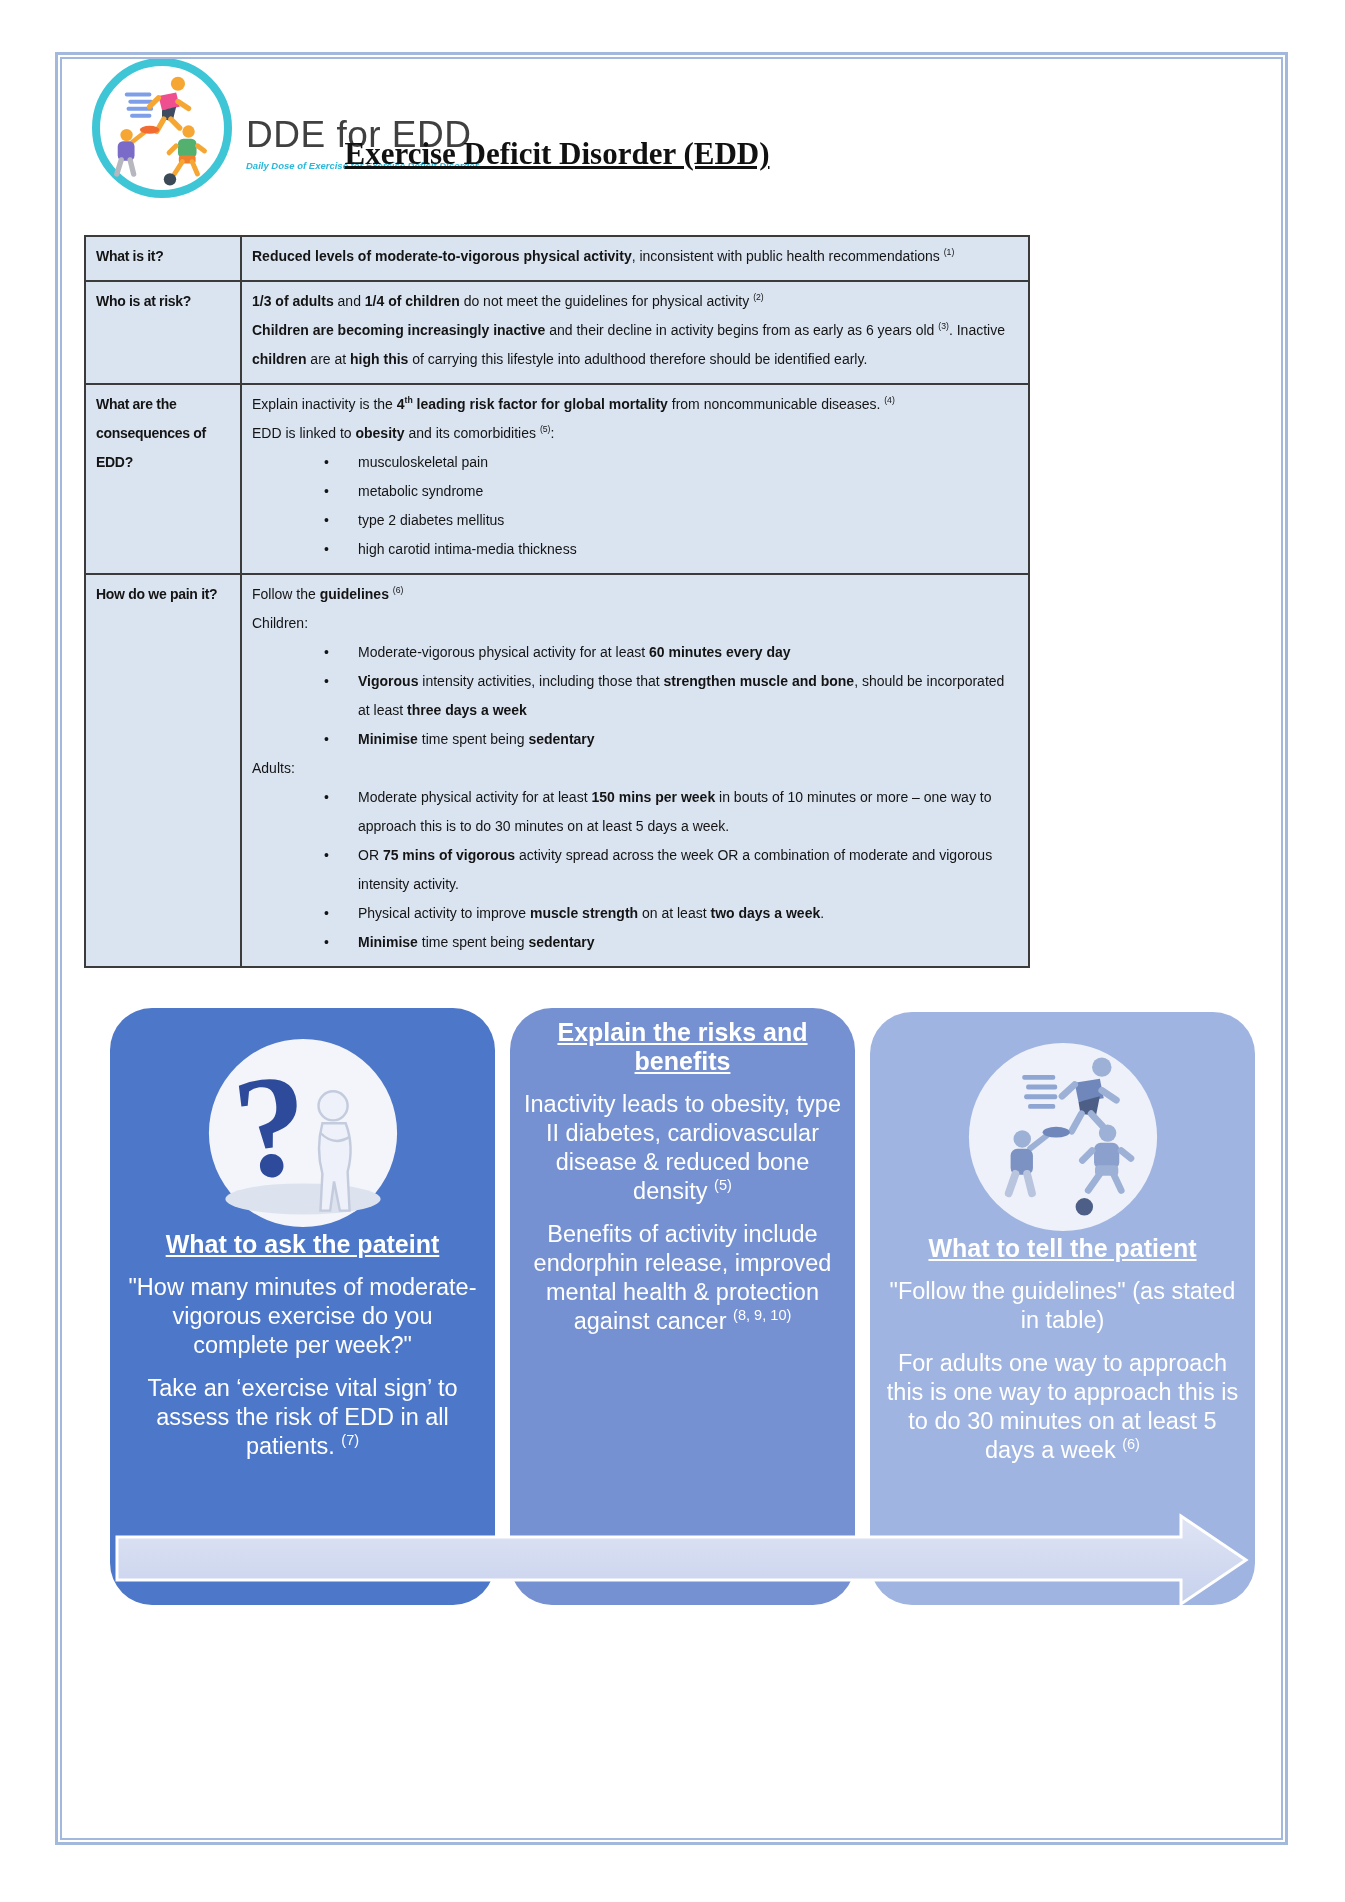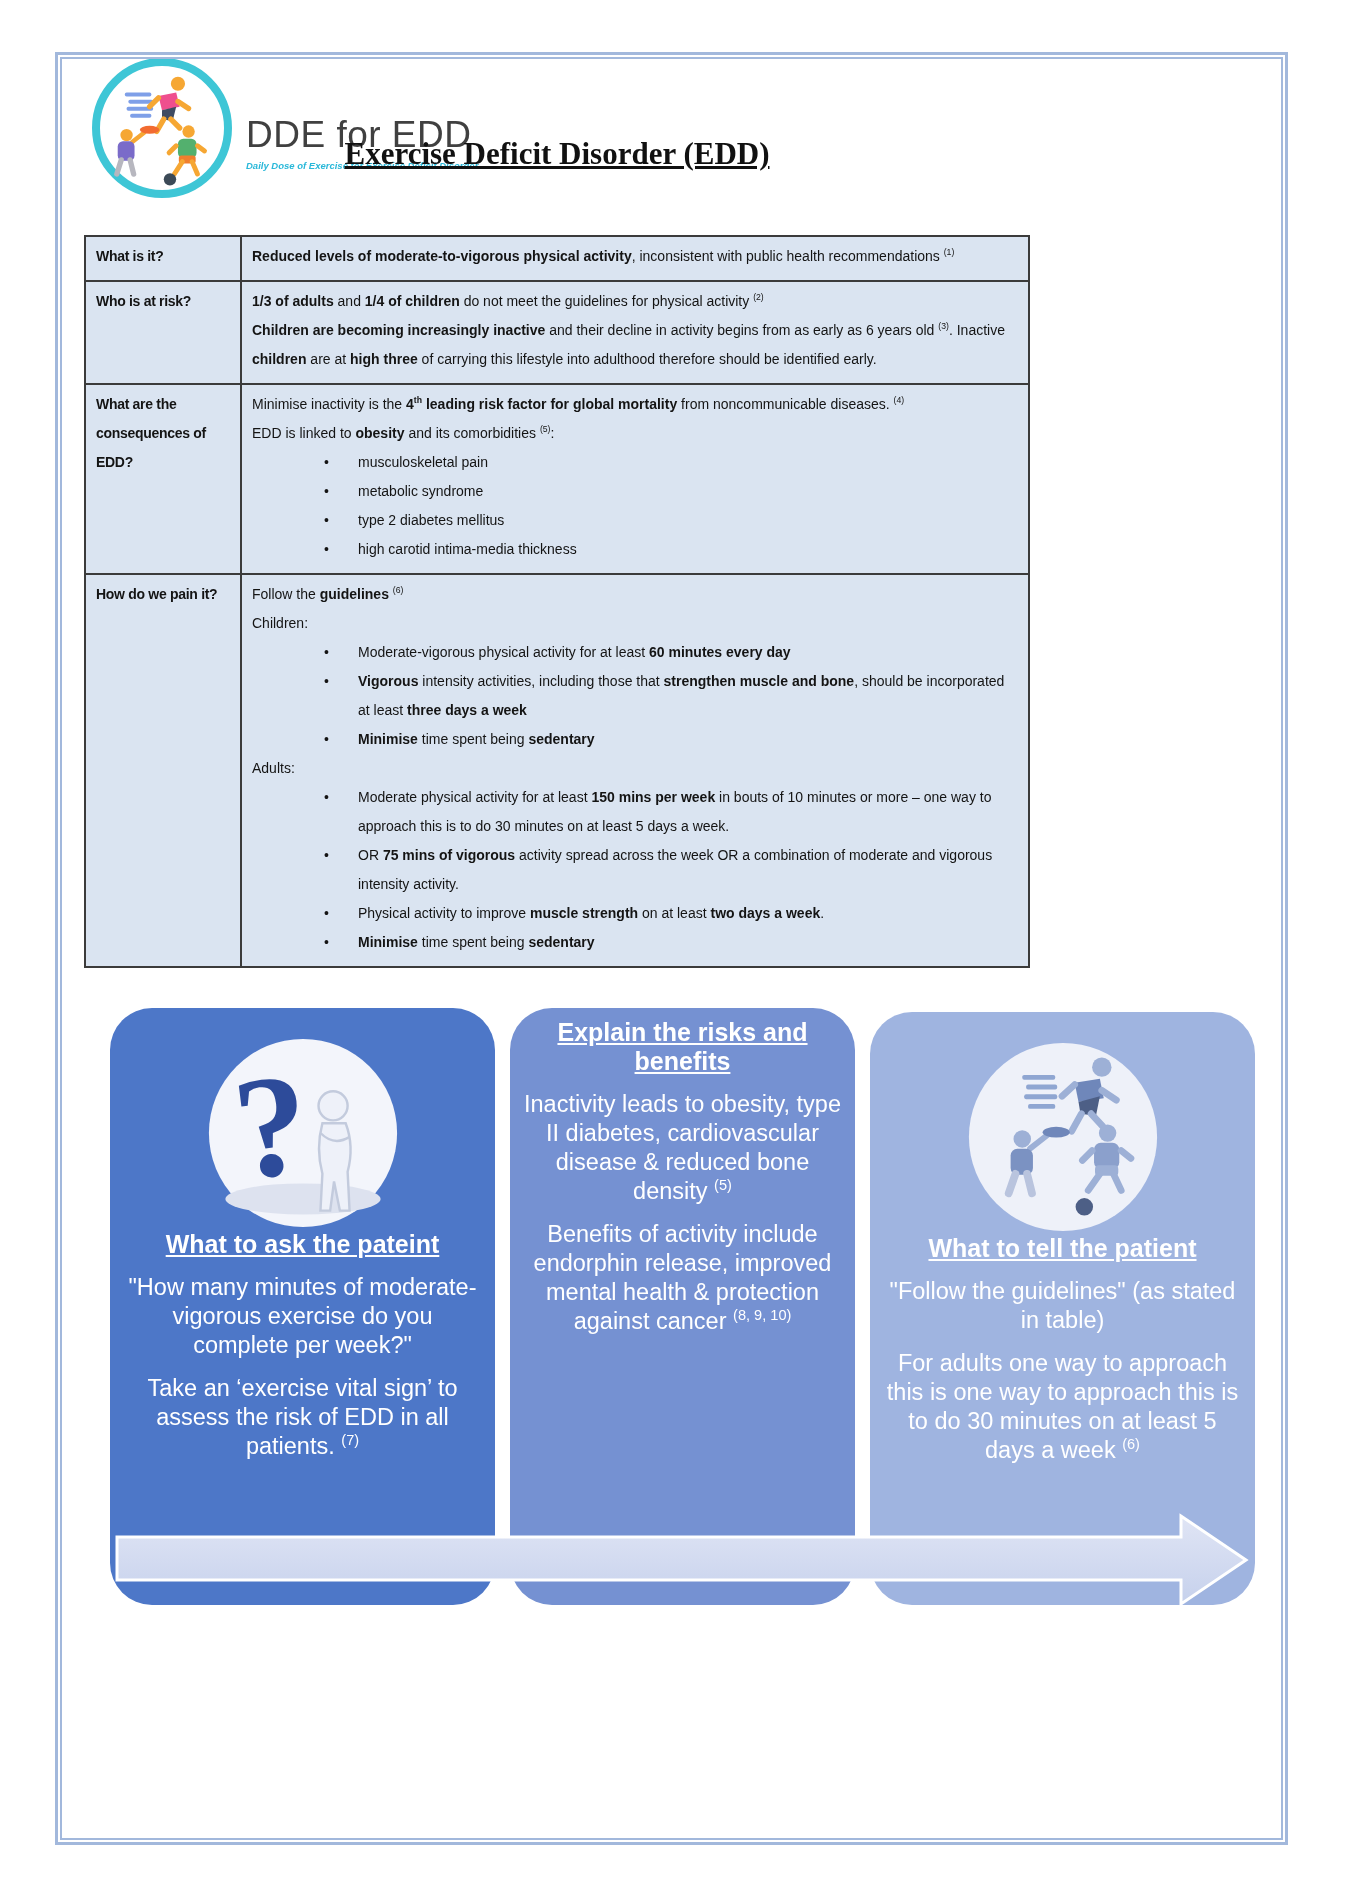--- a/index.html
+++ b/index.html
@@ -122,27 +122,27 @@
         <tr>
           <td class="label-cell">What is it?</td>
           <td class="content-cell">
             <div class="para"><span class="b">Reduced levels of moderate-to-vigorous physical activity</span><span>, inconsistent with public health recommendations </span><sup>(1)</sup></div>
           </td>
         </tr>
         <tr>
           <td class="label-cell">Who is at risk?</td>
           <td class="content-cell">
             <div class="para"><span class="b">1/3 of adults</span><span> and </span><span class="b">1/4 of children</span><span> do not meet the guidelines for physical activity </span><sup>(2)</sup></div>
-            <div class="para"><span class="b">Children are becoming increasingly inactive</span><span> and their decline in activity begins from as early as 6 years old </span><sup>(3)</sup><span>. Inactive </span><span class="b">children</span><span> are at </span><span class="b">high three</span><span> of carrying this lifestyle into adulthood therefore should be identified early.</span></div>
+            <div class="para"><span class="b">Children are becoming increasingly inactive</span><span> and their decline in activity begins from as early as 6 years old </span><sup>(3)</sup><span>. Inactive </span><span class="b">children</span><span> are at </span><span class="b">high this</span><span> of carrying this lifestyle into adulthood therefore should be identified early.</span></div>
           </td>
         </tr>
         <tr>
           <td class="label-cell">What are the consequences of EDD?</td>
           <td class="content-cell">
-            <div class="para"><span>Minimise inactivity is the </span><span class="b">4</span><sup class="b">th</sup><span class="b"> leading risk factor for global mortality</span><span> from noncommunicable diseases. </span><sup>(4)</sup></div>
+            <div class="para"><span>Explain inactivity is the </span><span class="b">4</span><sup class="b">th</sup><span class="b"> leading risk factor for global mortality</span><span> from noncommunicable diseases. </span><sup>(4)</sup></div>
             <div class="para"><span>EDD is linked to </span><span class="b">obesity</span><span> and its comorbidities </span><sup>(5)</sup><span>:</span></div>
             <div class="bullet">
               <span class="dot">•</span>
               <span><span>musculoskeletal pain</span></span>
             </div>
             <div class="bullet">
               <span class="dot">•</span>
               <span><span>metabolic syndrome</span></span>
             </div>
             <div class="bullet">

